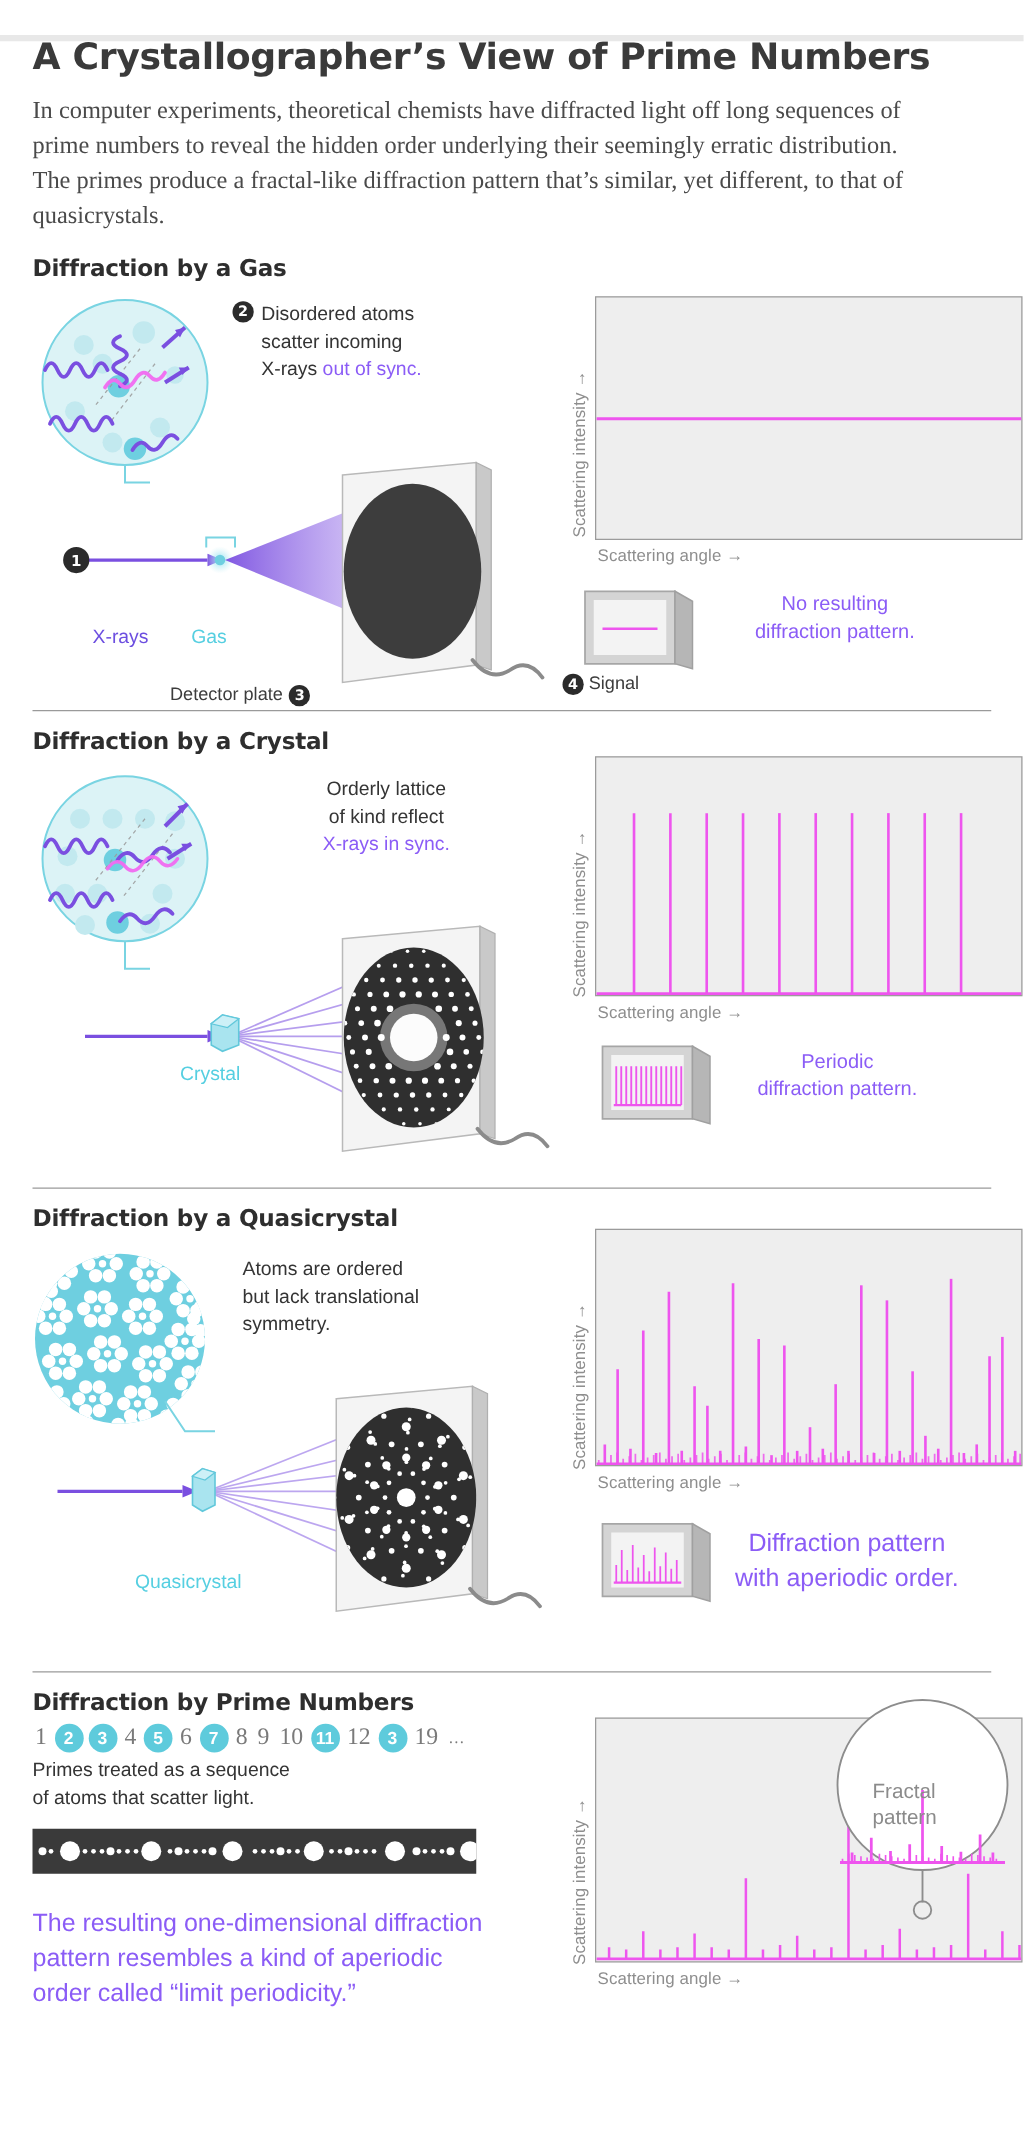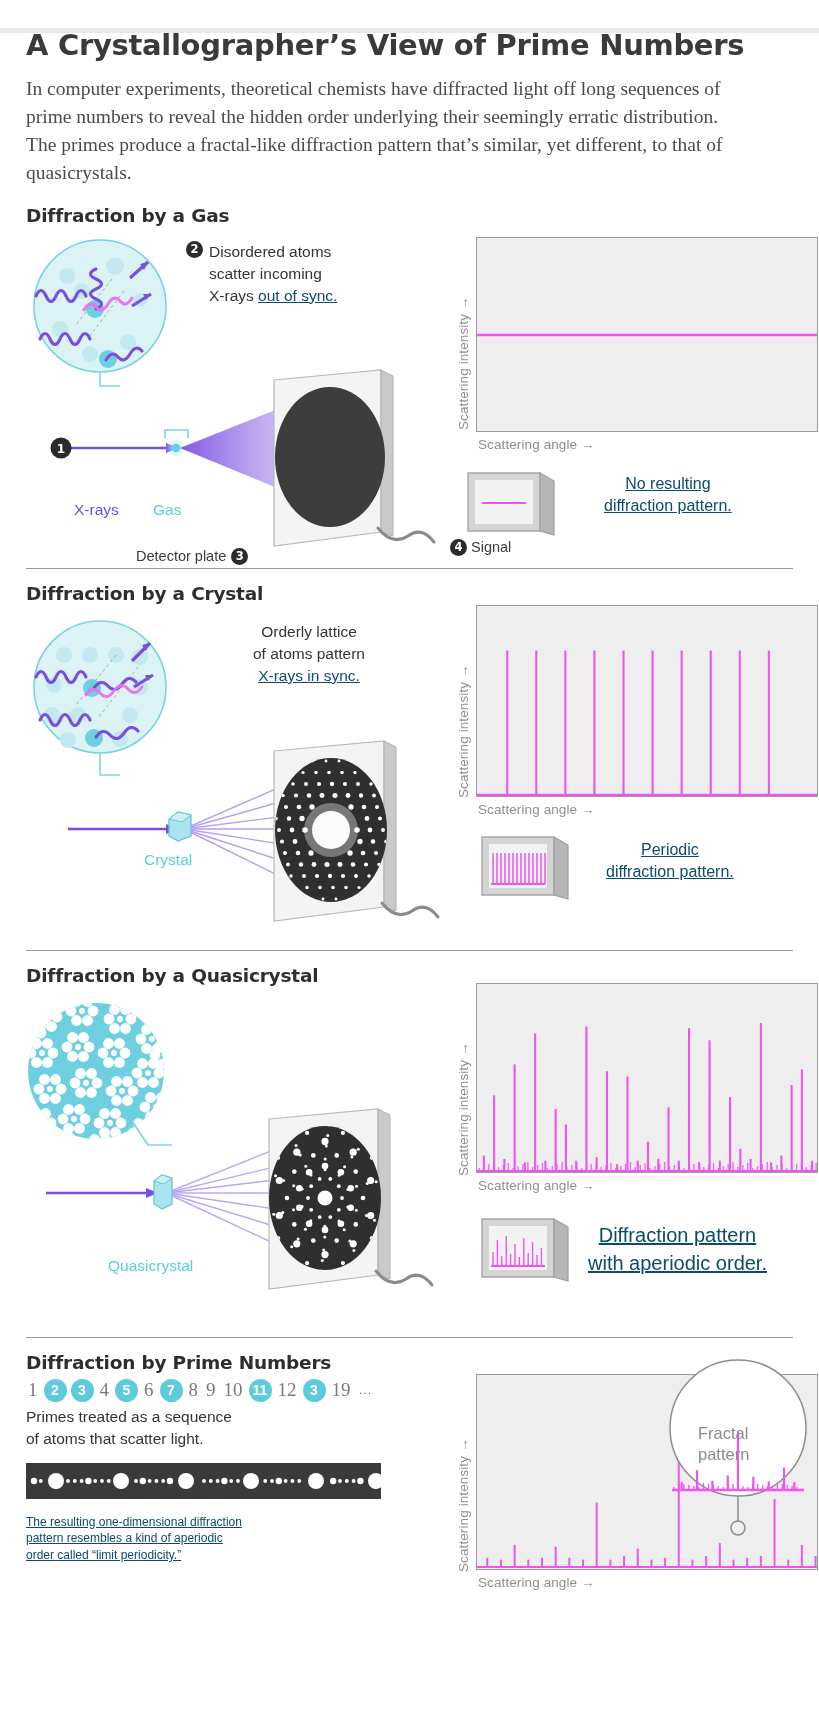--- a/index.html
+++ b/index.html
@@ -30,21 +30,21 @@
 
   h2.sec-title {
     font-family: "DejaVu Sans", sans-serif;
     font-size: 18.5px; font-weight: bold; color: #2e2e2e;
     margin: 14px 0 6px 0; letter-spacing: -0.2px;
   }
 
   .section { position: relative; }
 
   .body-text { font-size: 15.5px; line-height: 1.42; color: #343434; }
-  .pink { color: #0c4a6e; text-decoration: underline; }
+  .pink { color: #8b5cf6; }
   .cyan { color: #56cfe1; text-align: center; }
   .violet { color: #6c4ee0; }
   .grey { color: #8c8c8c; }
 
   .step-num {
     display:inline-block; width:17px; height:17px; border-radius:50%;
     background:#2b2b2b; color:#fff; font-size:11.5px; font-weight:bold;
     text-align:center; line-height:17px; vertical-align:1px;
     font-family:"DejaVu Sans",sans-serif;
   }
@@ -236,21 +236,21 @@
       </g>
       <path d="M112,46 L130,28" stroke="#7a4fe0" stroke-width="3.2" fill="none"></path>
       <path d="M130,28 l-8,2 l4,6 z" fill="#7a4fe0"></path>
       <path d="M114,72 L133,60" stroke="#7a4fe0" stroke-width="3.2" fill="none"></path>
       <path d="M133,60 l-8,0 l3,6 z" fill="#7a4fe0"></path>
       <path d="M80,138 L80,160 L100,160" stroke="#79d4e2" stroke-width="1.6" fill="none"></path>
     </svg>
 
     <div style="position:absolute;left:168px;top:38px;width:230px;text-align:center;" class="body-text">
       <div>Orderly lattice</div>
-      <div>of atoms pattern</div>
+      <div>of kind reflect</div>
       <div class="pink">X-rays in sync.</div>
     </div>
 
     <svg width="420" height="260" viewBox="0 0 420 260" style="position:absolute;left:0px;top:140px;">
       <line x1="42" y1="106" x2="140" y2="106" stroke="#7a4fe0" stroke-width="2.6"></line>
       <path d="M152,106 l-12,-5 l0,10 z" fill="#7a4fe0"></path>
       <g opacity="0.55" stroke="#7a4fe0" stroke-width="1.4" fill="none">
         <line x1="158" y1="106" x2="300" y2="44"></line>
           <line x1="158" y1="106" x2="300" y2="66"></line>
         <line x1="158" y1="106" x2="300" y2="88"></line>
@@ -604,20 +604,25 @@
           <circle cx="147.5" cy="65.5" r="5.4"></circle>
           <circle cx="136.5" cy="65.5" r="5.4"></circle>
           <circle cx="131.0" cy="56.0" r="5.4"></circle>
           <circle cx="136.5" cy="46.5" r="5.4"></circle>
           <circle cx="147.5" cy="46.5" r="5.4"></circle>
           <circle cx="142" cy="56" r="2.9700000000000006"></circle>
         </g>
       <path d="M108,122 L124,146 L148,146" stroke="#79d4e2" stroke-width="1.6" fill="none"></path>
     </svg>
 
+    <div style="position:absolute;left:168px;top:40px;width:240px;" class="body-text">
+      <div>Atoms are ordered</div>
+      <div>but lack translational</div>
+      <div>symmetry.</div>
+    </div>
 
     <svg width="420" height="250" viewBox="0 0 420 250" style="position:absolute;left:0px;top:140px;">
       <line x1="20" y1="88" x2="120" y2="88" stroke="#7a4fe0" stroke-width="2.6"></line>
       <path d="M132,88 l-12,-5 l0,10 z" fill="#7a4fe0"></path>
       <g opacity="0.5" stroke="#7a4fe0" stroke-width="1.4" fill="none">
         <line x1="140" y1="88" x2="290" y2="28"></line>
           <line x1="140" y1="88" x2="290" y2="52"></line>
         <line x1="140" y1="88" x2="290" y2="70"></line>
           <line x1="140" y1="88" x2="290" y2="88"></line>
         <line x1="140" y1="88" x2="290" y2="110"></line>
@@ -971,21 +976,21 @@
             <circle cx="273.2" cy="18" r="1.9"></circle>
             <circle cx="307.2" cy="18" r="3.2"></circle>
             <circle cx="314" cy="18" r="1.9"></circle>
             <circle cx="320.8" cy="18" r="1.9"></circle>
             <circle cx="327.59999999999997" cy="18" r="1.9"></circle>
             <circle cx="334.4" cy="18" r="3.2"></circle>
           </g>
         </svg>
     </div>
 
-    <div class="pink" style="margin-top:15px;font-size:12px;line-height:1.4;">
+    <div class="pink" style="margin-top:26px;font-size:20px;line-height:1.4;">
       <div>The resulting one-dimensional diffraction</div>
       <div>pattern resembles a kind of aperiodic</div>
       <div>order called “limit periodicity.”</div>
     </div>
 
     <div style="position:absolute;left:420px;top:22px;">
       <div class="axis-label y-axis-label" style="position:absolute;left:10px;top:198px;">Scattering intensity →</div>
       <div class="chart-box" style="position:absolute;left:30px;top:0px;width:342px;height:196px;">
         <svg width="342" height="196" viewBox="0 0 342 196">
             <g id="primes-bars">

